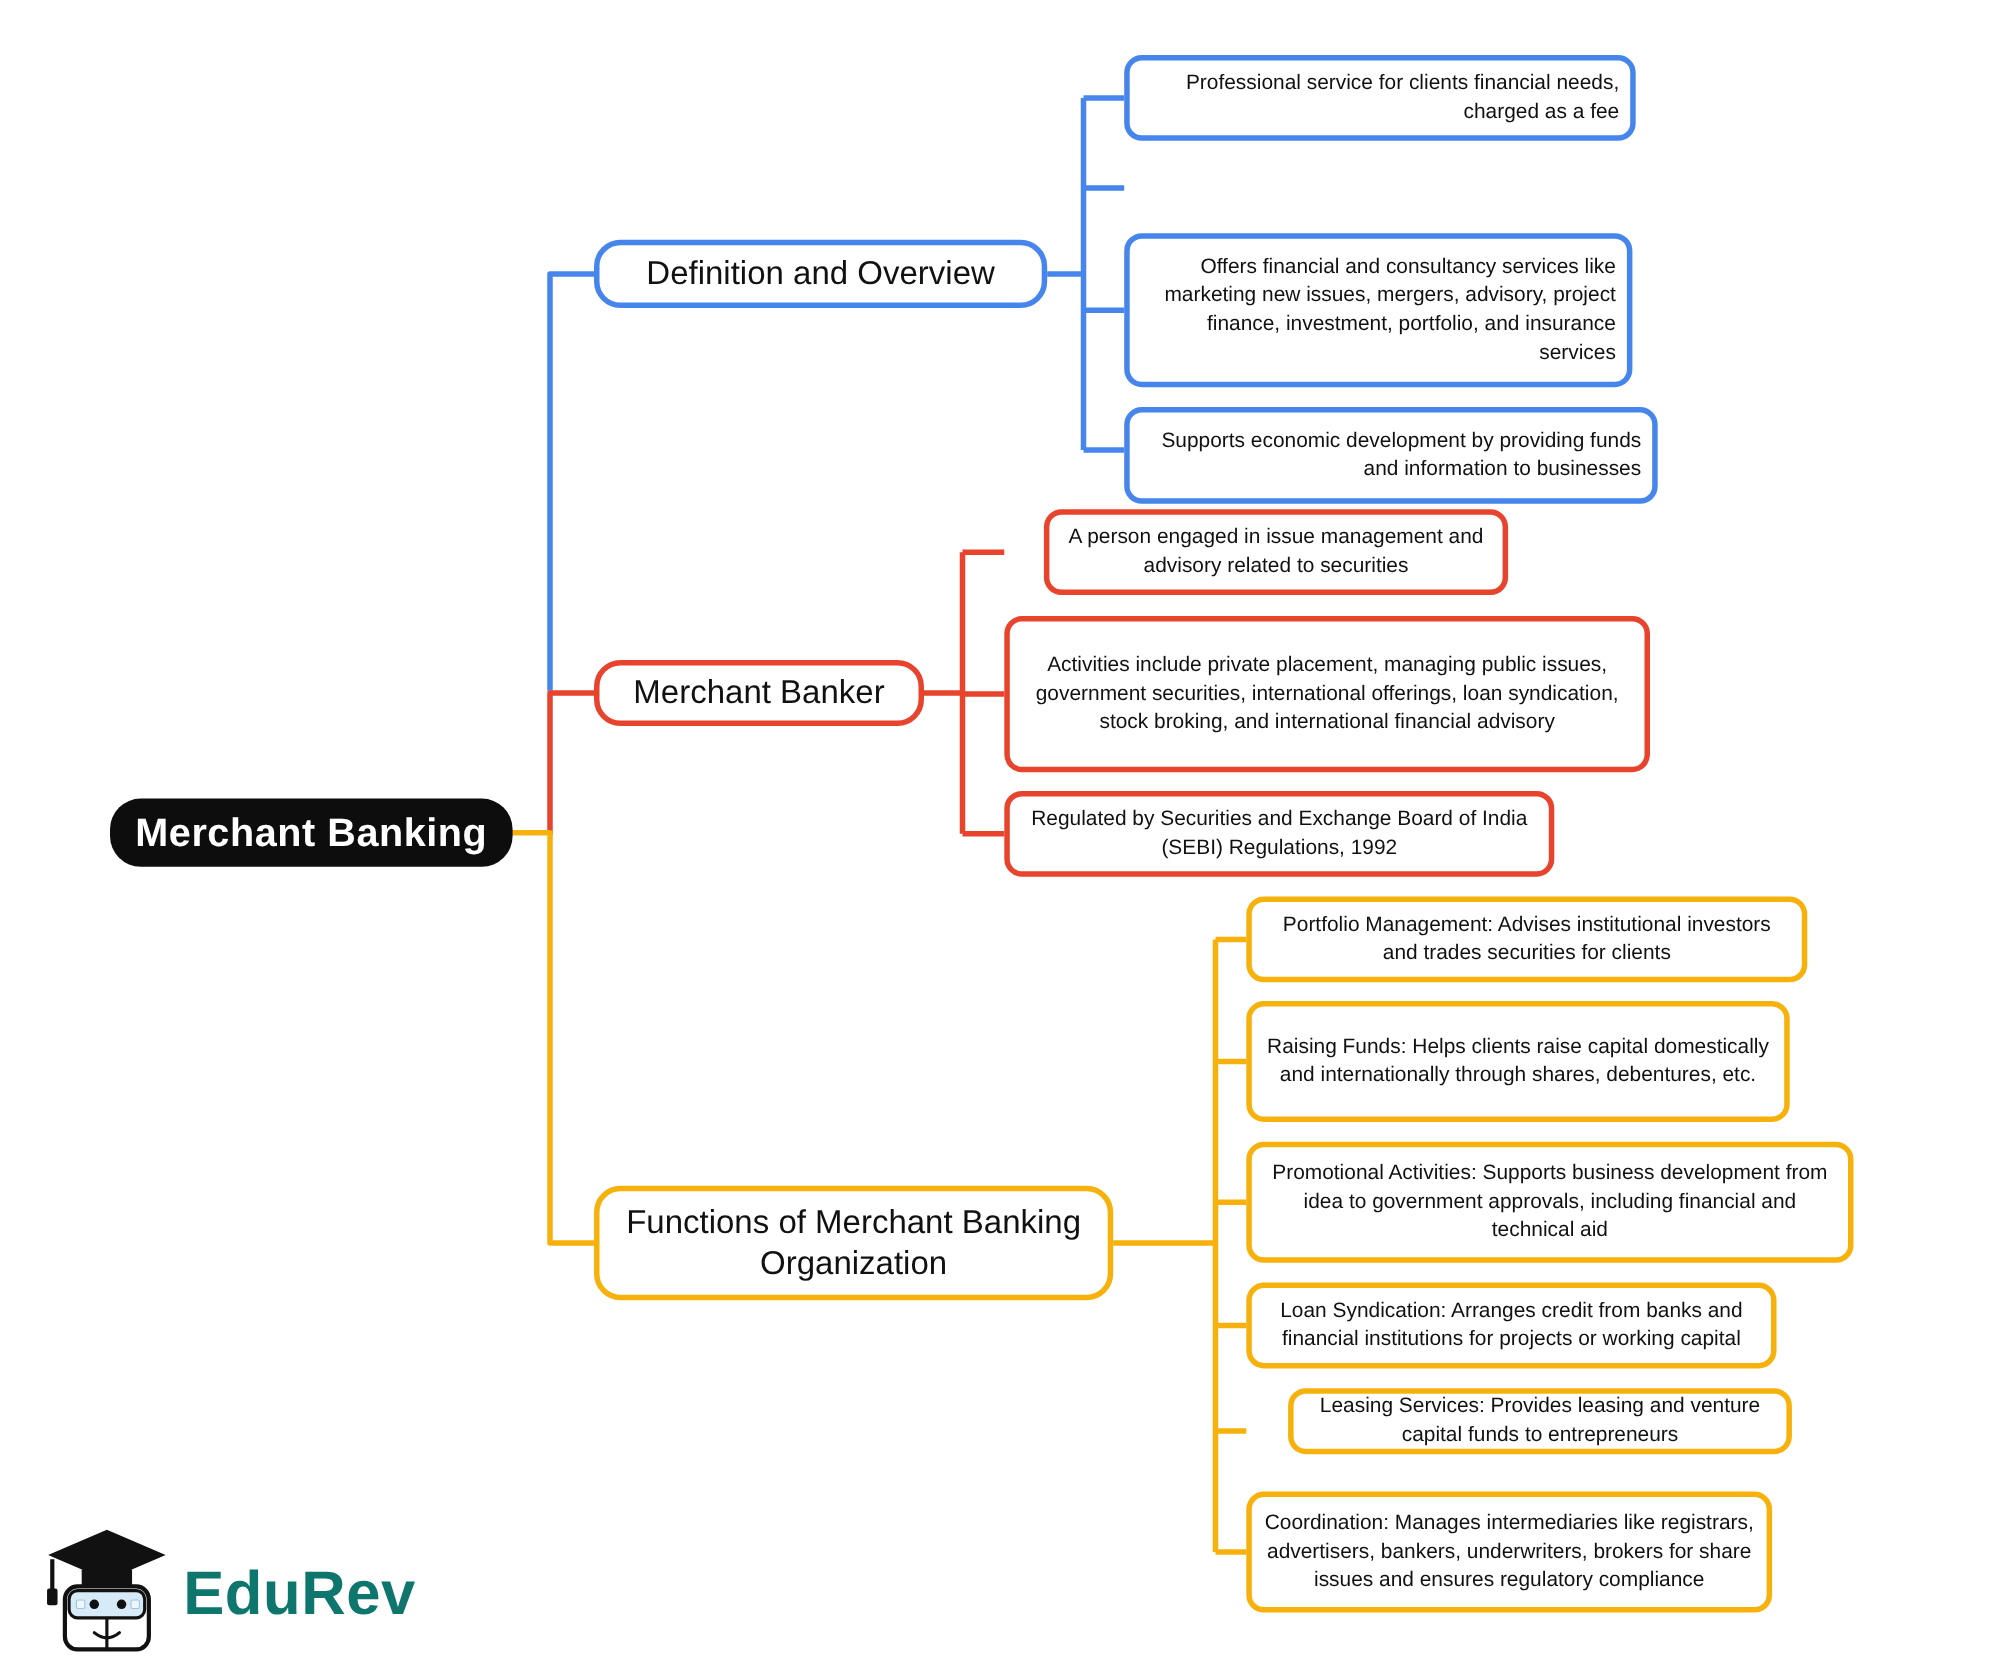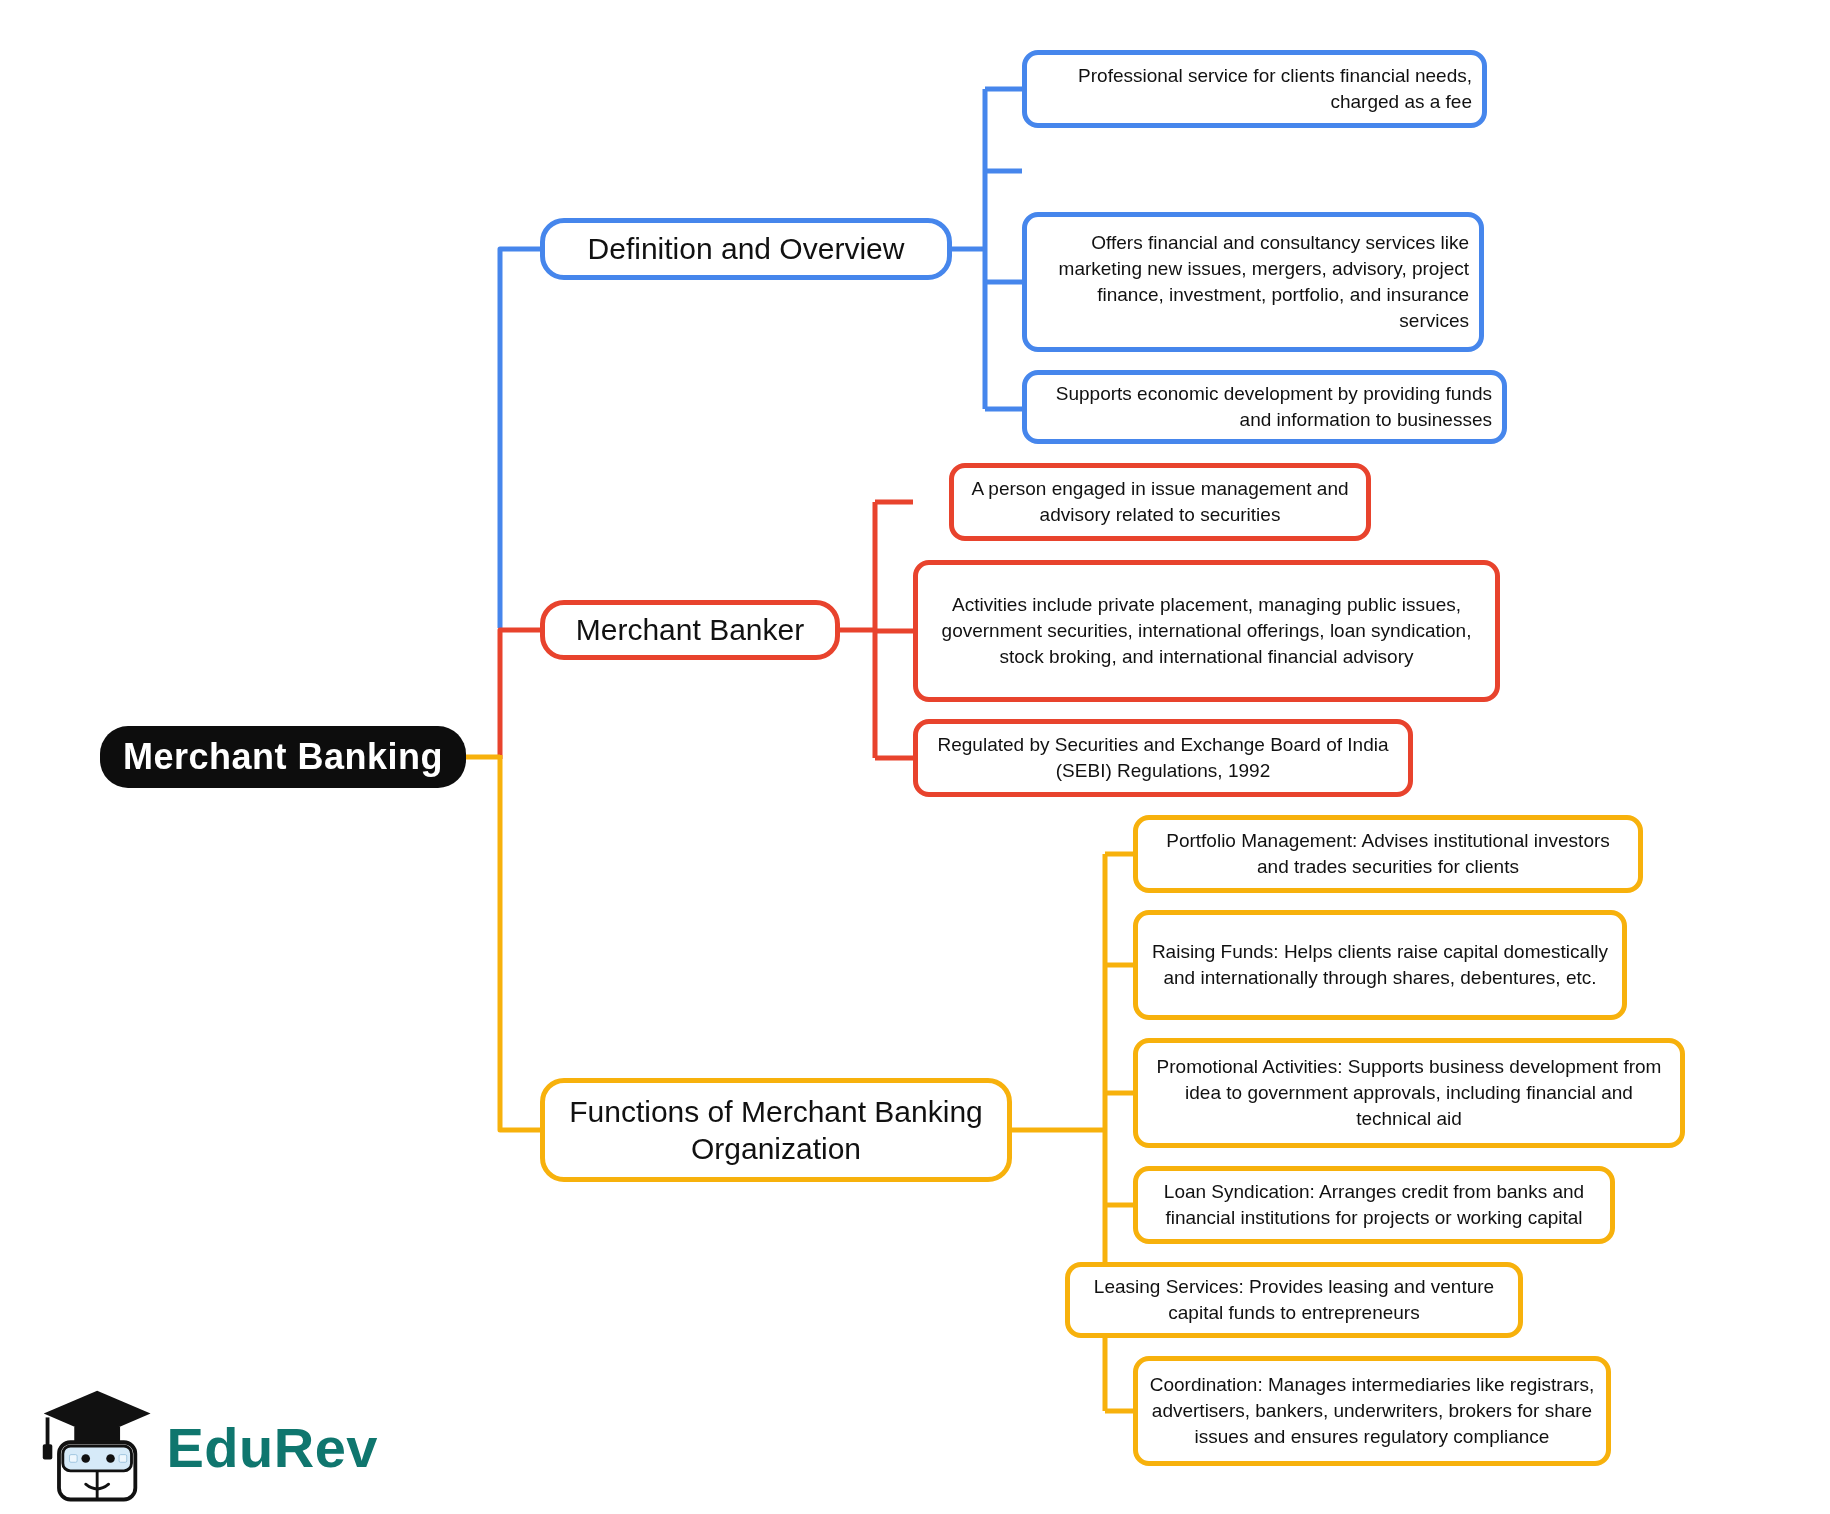--- a/index.html
+++ b/index.html
@@ -78,31 +78,31 @@
   </svg>
 
   <div class="node root" style="left:100px;top:726px;width:366px;height:62px;">Merchant Banking</div>
 
   <div class="node branch b-blue" style="left:540px;top:218px;width:412px;height:62px;">Definition and Overview</div>
   <div class="node branch b-red" style="left:540px;top:600px;width:300px;height:60px;">Merchant Banker</div>
   <div class="node branch b-yellow" style="left:540px;top:1078px;width:472px;height:104px;">Functions of Merchant Banking Organization</div>
 
   <div class="leaf b-blue" style="left:1022px;top:50px;width:465px;height:78px;">Professional service for clients financial needs, charged as a fee</div>
   <div class="leaf b-blue" style="left:1022px;top:212px;width:462px;height:140px;">Offers financial and consultancy services like marketing new issues, mergers, advisory, project finance, investment, portfolio, and insurance services</div>
-  <div class="leaf b-blue" style="left:1022px;top:370px;width:485px;height:74px;">Supports economic development by providing funds and information to businesses</div>
+  <div class="leaf b-blue" style="left:1022px;top:370px;width:485px;height:88px;">Supports economic development by providing funds and information to businesses</div>
 
   <div class="leaf b-red" style="left:949px;top:463px;width:422px;height:78px;text-align:center;">A person engaged in issue management and advisory related to securities</div>
   <div class="leaf b-red" style="left:913px;top:560px;width:587px;height:142px;">Activities include private placement, managing public issues, government securities, international offerings, loan syndication, stock broking, and international financial advisory</div>
   <div class="leaf b-red" style="left:913px;top:719px;width:500px;height:78px;">Regulated by Securities and Exchange Board of India (SEBI) Regulations, 1992</div>
 
   <div class="leaf b-yellow" style="left:1133px;top:815px;width:510px;height:78px;">Portfolio Management: Advises institutional investors and trades securities for clients</div>
   <div class="leaf b-yellow" style="left:1133px;top:910px;width:494px;height:110px;">Raising Funds: Helps clients raise capital domestically and internationally through shares, debentures, etc.</div>
   <div class="leaf b-yellow" style="left:1133px;top:1038px;width:552px;height:110px;">Promotional Activities: Supports business development from idea to government approvals, including financial and technical aid</div>
   <div class="leaf b-yellow" style="left:1133px;top:1166px;width:482px;height:78px;">Loan Syndication: Arranges credit from banks and financial institutions for projects or working capital</div>
-  <div class="leaf b-yellow" style="left:1065px;top:1262px;width:458px;height:76px;">Leasing Services: Provides leasing and venture capital funds to entrepreneurs</div>
+  <div class="leaf b-yellow" style="left:1171px;top:1262px;width:458px;height:60px;">Leasing Services: Provides leasing and venture capital funds to entrepreneurs</div>
   <div class="leaf b-yellow" style="left:1133px;top:1356px;width:478px;height:110px;">Coordination: Manages intermediaries like registrars, advertisers, bankers, underwriters, brokers for share issues and ensures regulatory compliance</div>
 
   <div class="logo">
     <svg width="120" height="122" viewBox="0 0 120 122">
 
       <line x1="10" y1="30" x2="10" y2="60" stroke="#111" stroke-width="4"></line>
       <rect x="5" y="58" width="10" height="16" rx="2" fill="#111"></rect>
 
       <polygon points="62,2 118,26 62,50 6,26" fill="#111"></polygon>
       <path d="M38,40 L86,40 L86,58 Q62,66 38,58 Z" fill="#111"></path>

